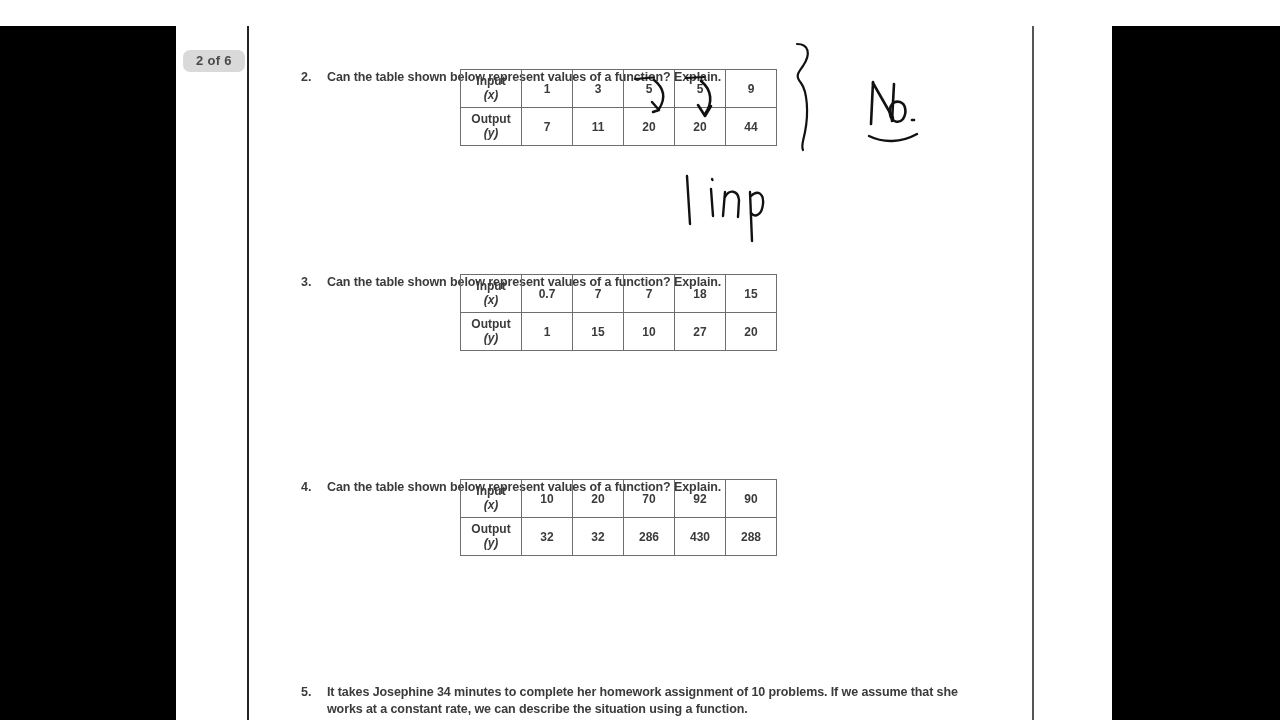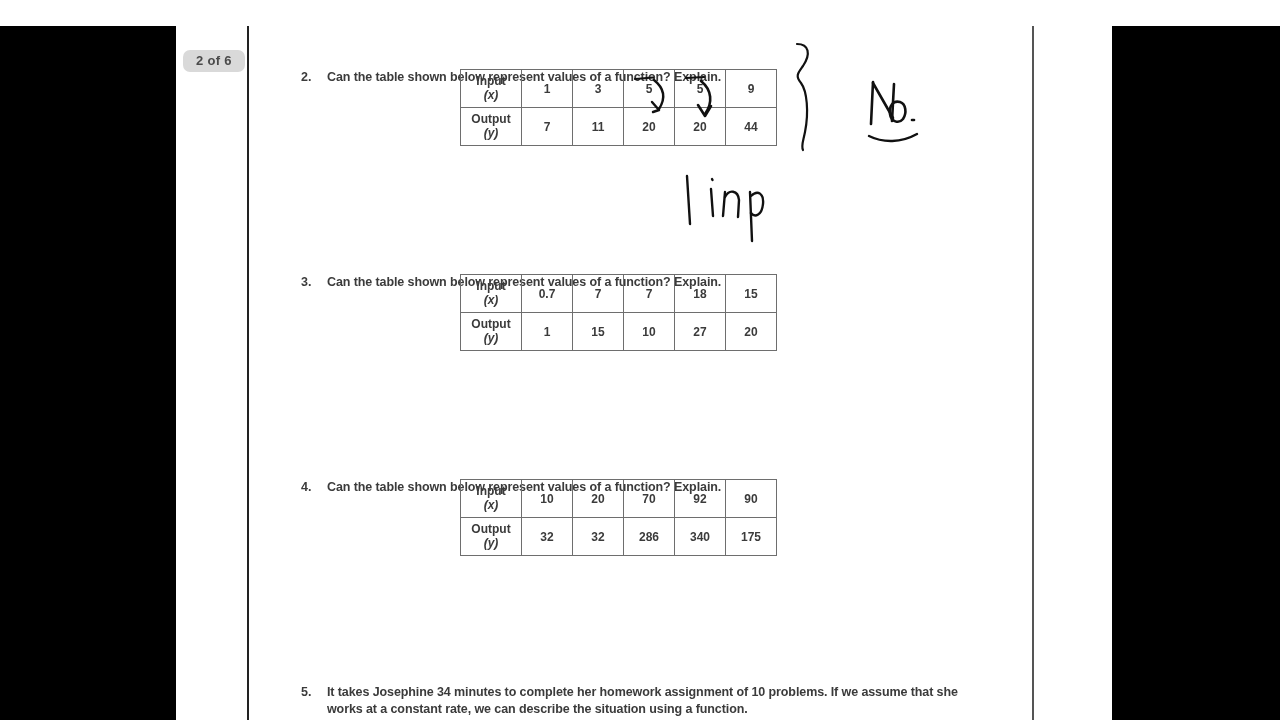--- a/index.html
+++ b/index.html
@@ -264,22 +264,22 @@
         <td class="data">90</td>
       </tr>
       <tr>
         <td class="label">
           <span>Output</span>
           <span class="sub">(y)</span>
         </td>
         <td class="data">32</td>
         <td class="data">32</td>
         <td class="data">286</td>
-        <td class="data">340</td>
-        <td class="data">175</td>
+        <td class="data">430</td>
+        <td class="data">288</td>
       </tr>
     </tbody>
       </table>
 
     <div class="q q5">
       <div class="q-num">5.</div>
       <div class="q-text">It takes Josephine 34 minutes to complete her homework assignment of 10 problems.  If we assume that she works at a constant rate, we can describe the situation using a function.</div>
     </div>
 
     <svg class="ink" viewBox="0 0 783 694">

